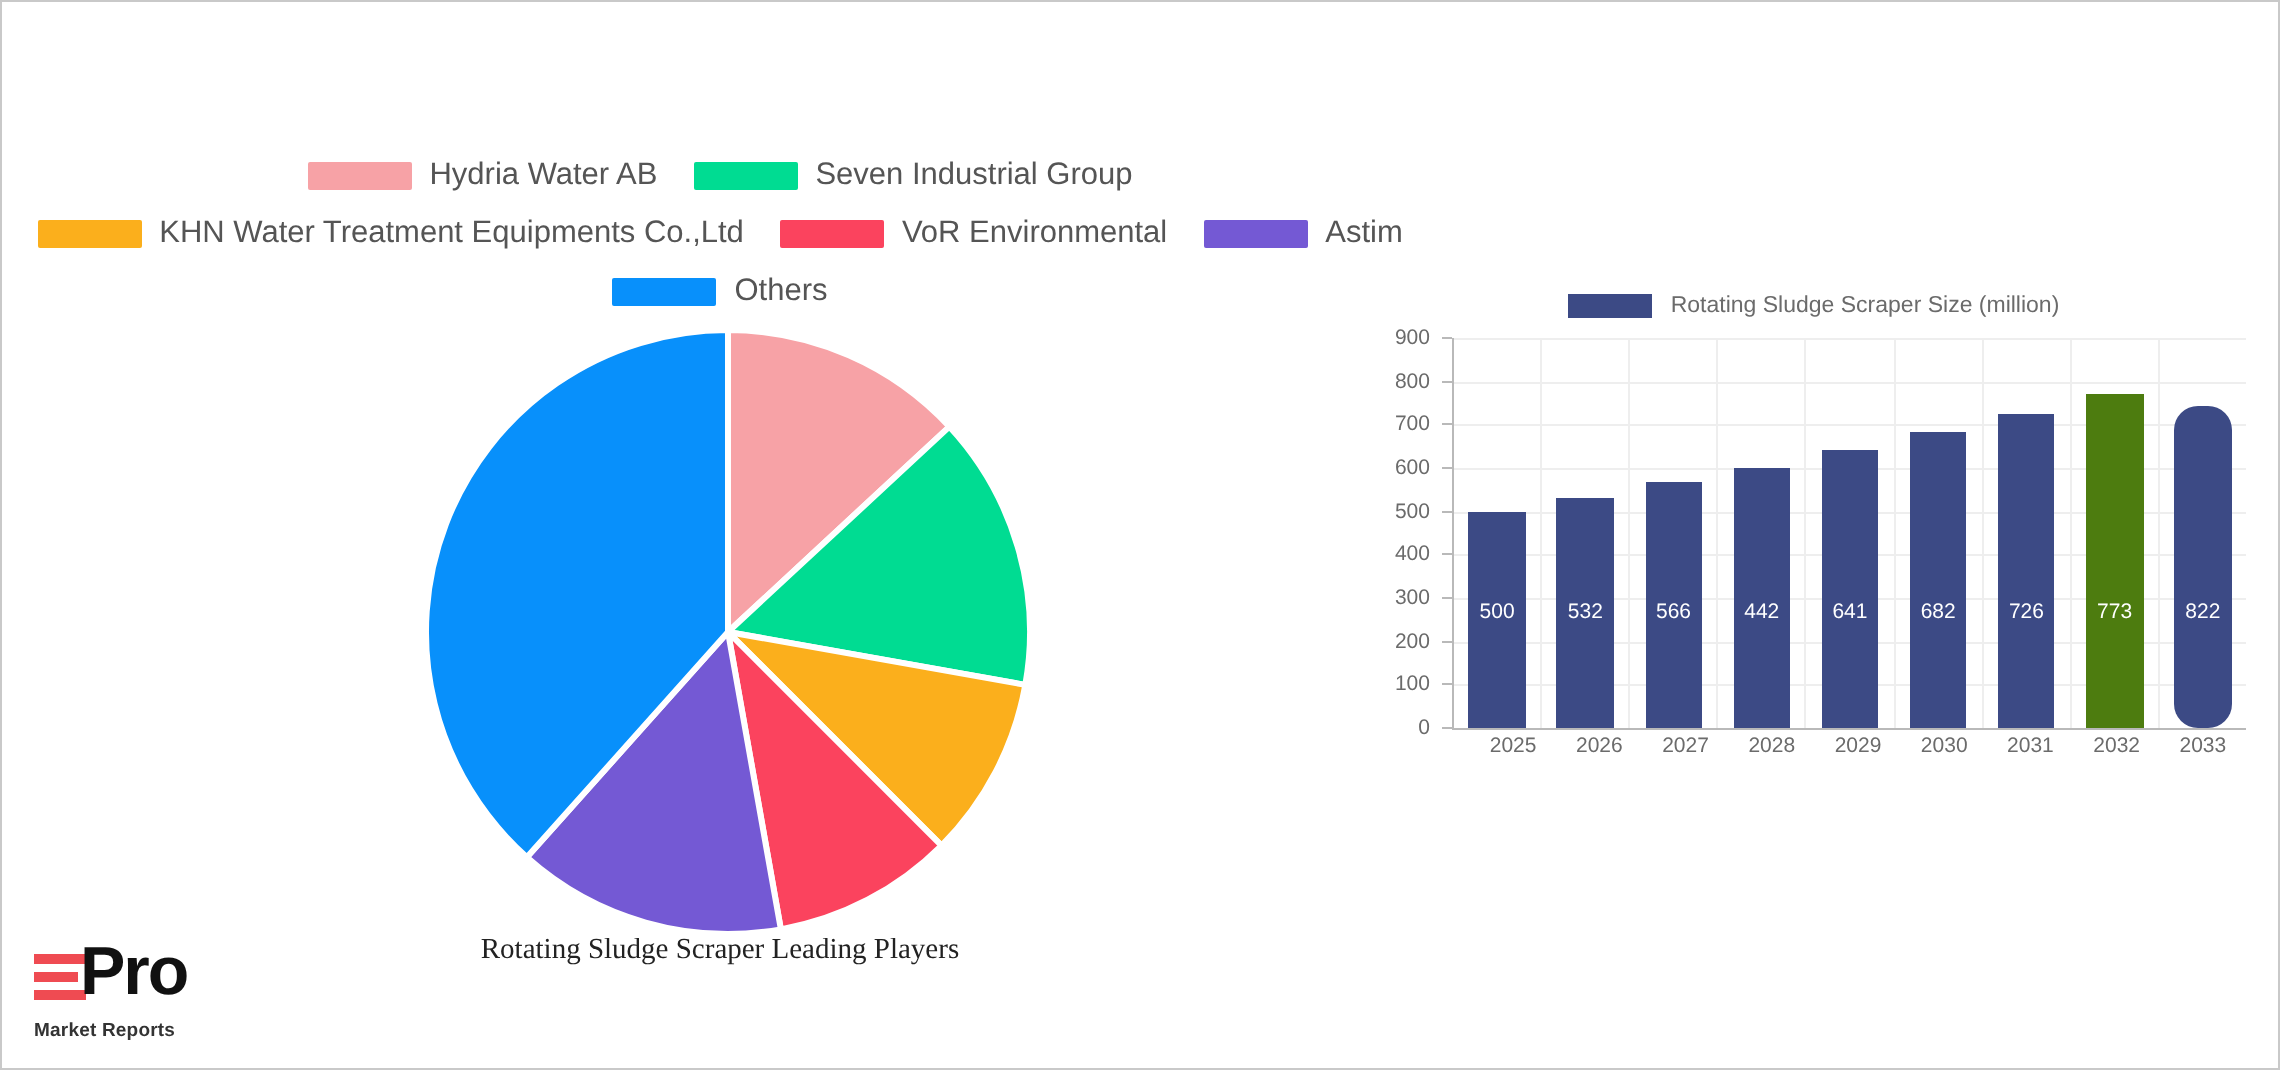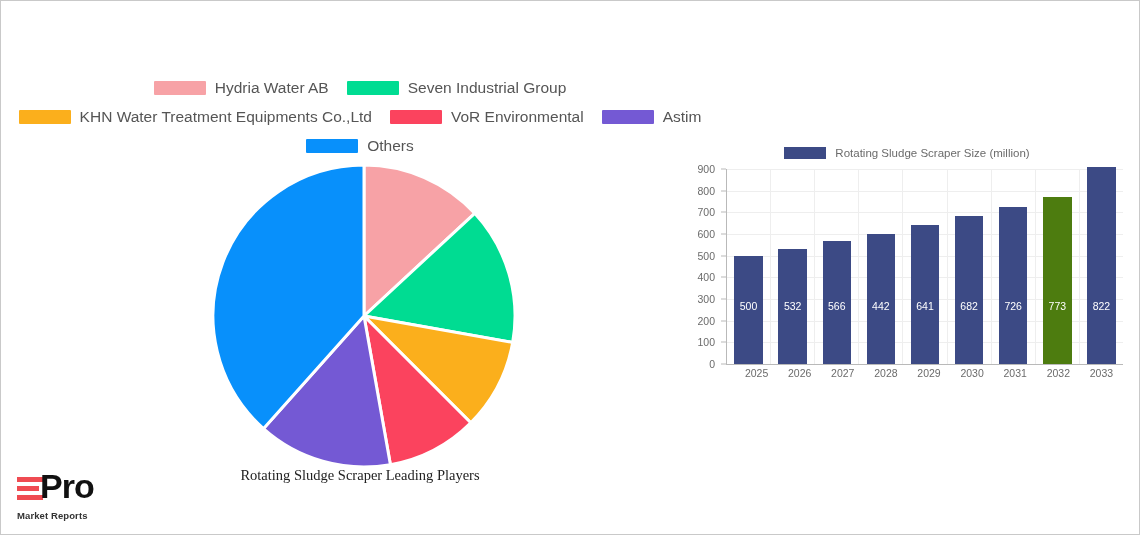--- a/index.html
+++ b/index.html
@@ -228,21 +228,21 @@
               <div class="bar" style="height: 157.3px; background: rgb(60, 74, 133);">
                 <span class="bar-value">726</span>
               </div>
             </div>
             <div class="bar-cell">
               <div class="bar" style="height: 167.5px; background: #4d7c0f;">
                 <span class="bar-value">773</span>
               </div>
             </div>
             <div class="bar-cell">
-              <div class="bar" style="height: 197px; background: rgb(60, 74, 133);">
+              <div class="bar" style="height: 161px; background: rgb(60, 74, 133); border-radius: 12px;">
                 <span class="bar-value">822</span>
               </div>
             </div>
           </div>
       </div>
       <div id="x-axis">
           <div class="x-tick">2025</div>
           <div class="x-tick">2026</div>
           <div class="x-tick">2027</div>
           <div class="x-tick">2028</div>

